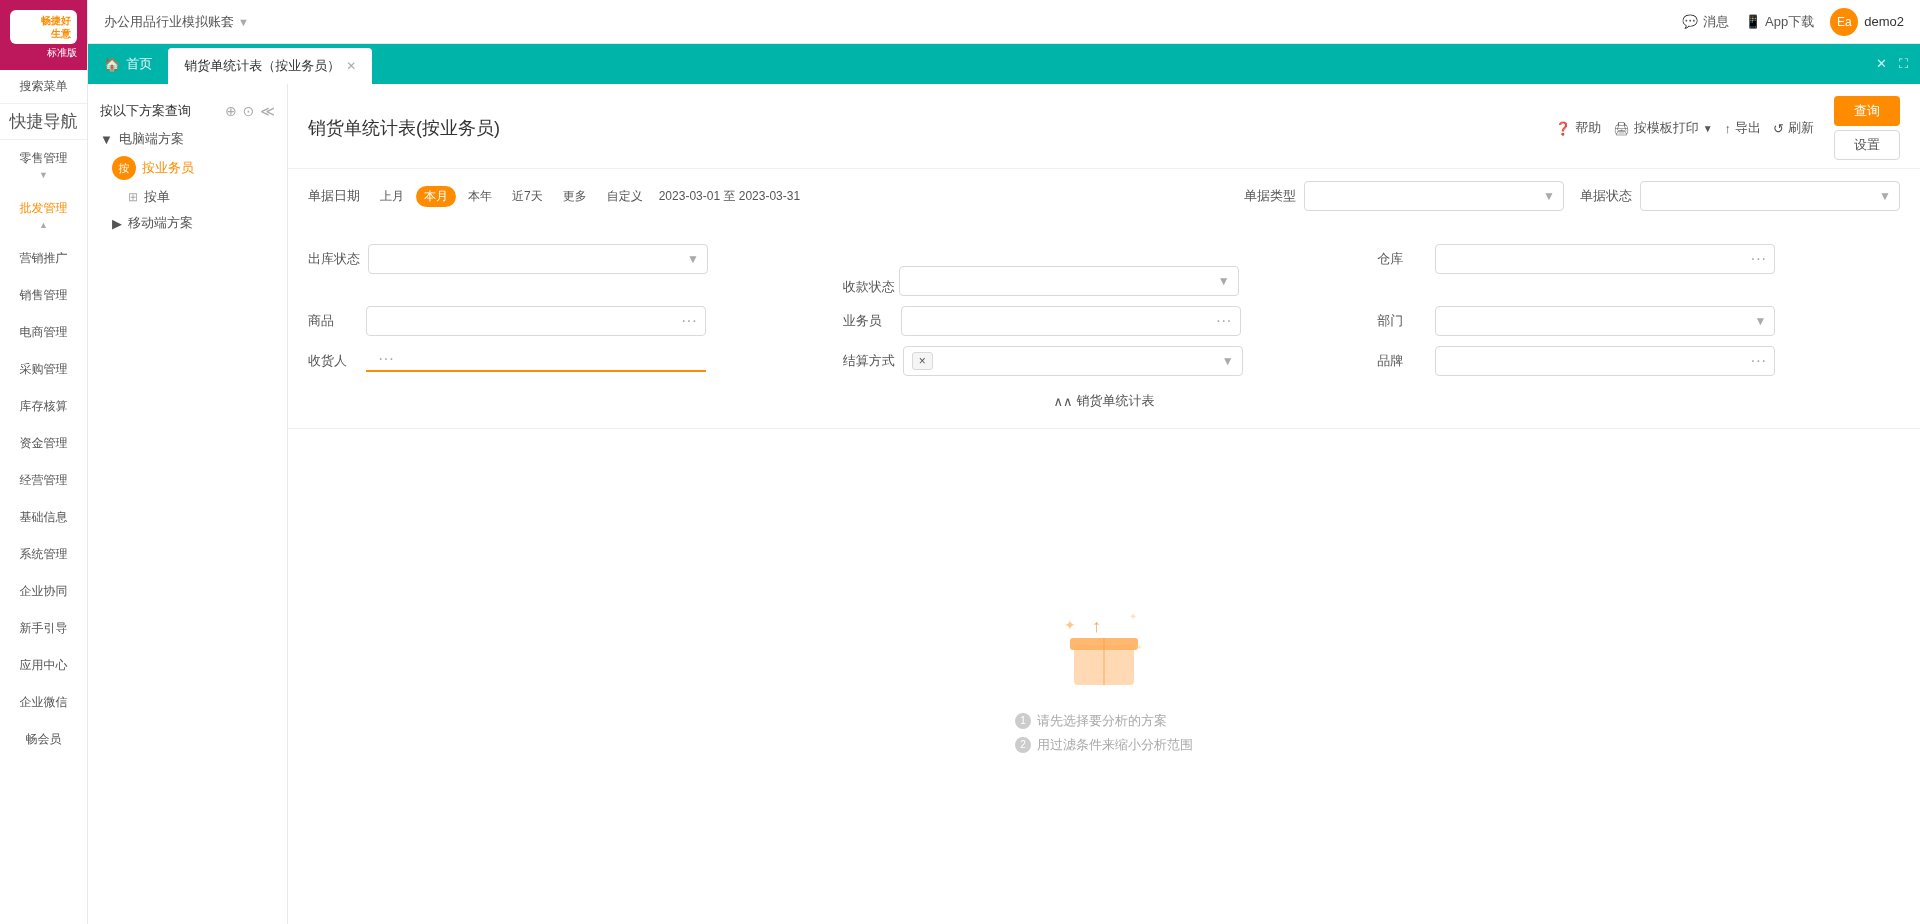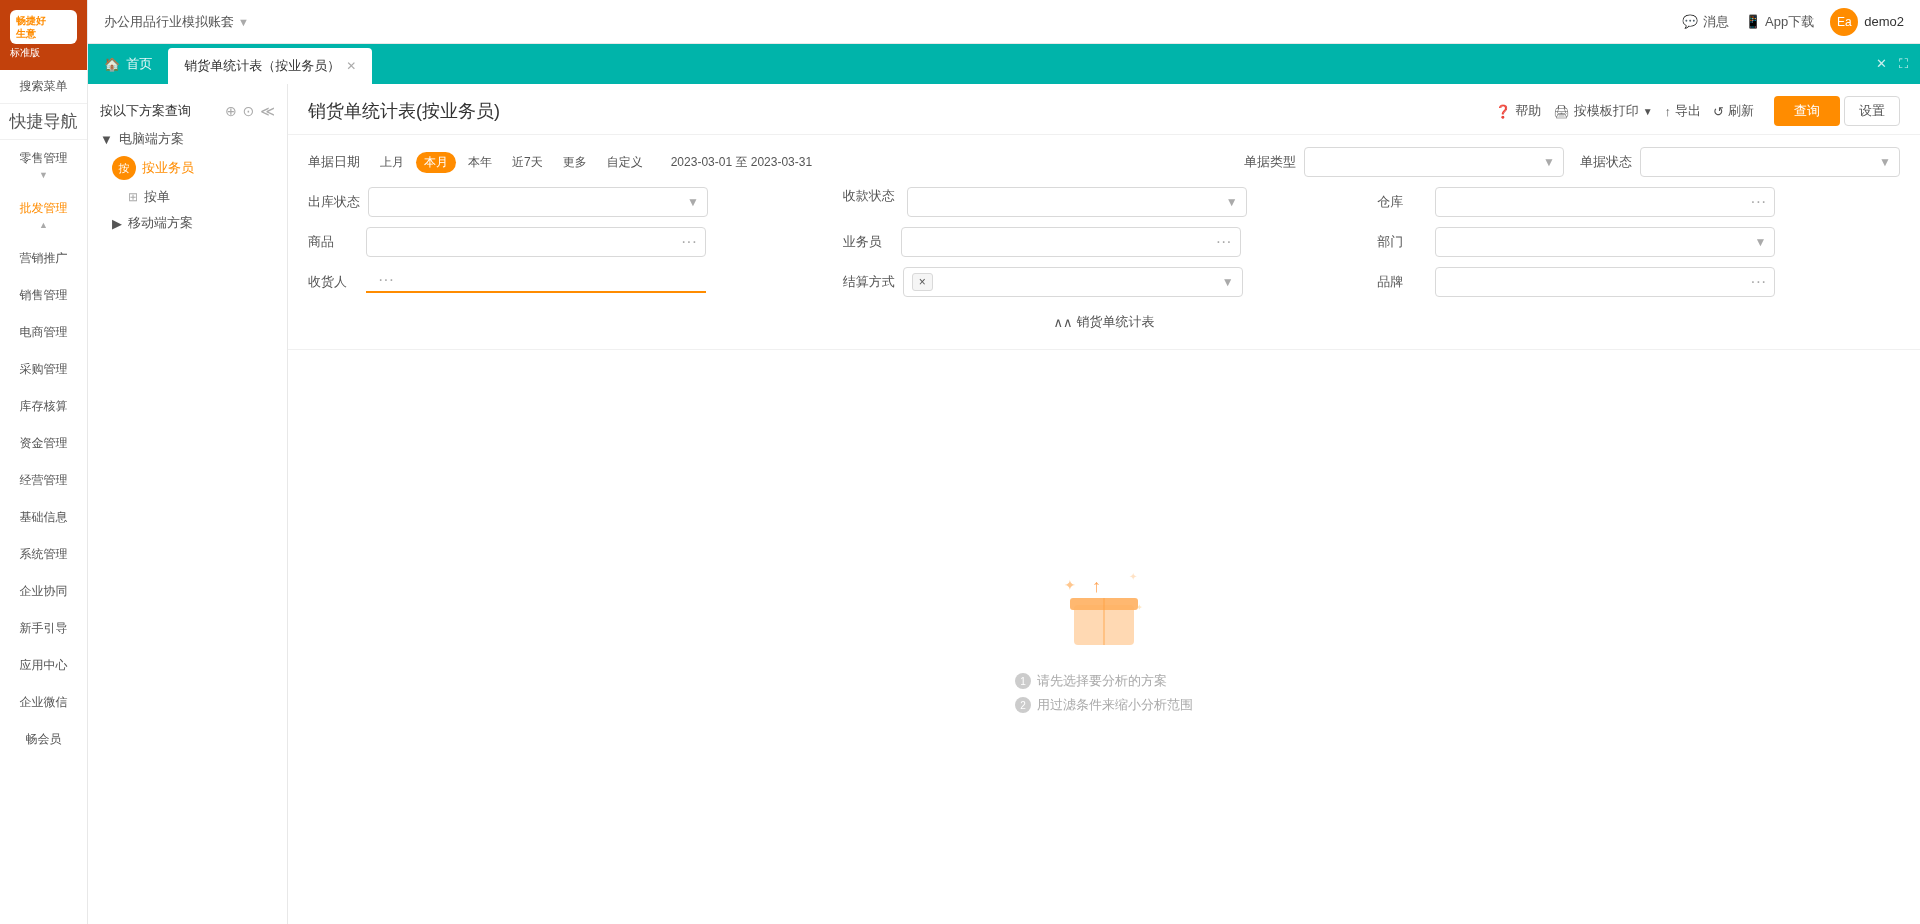--- a/index.html
+++ b/index.html
@@ -1,20 +1,20 @@
 <!DOCTYPE html>
 <html><head>
   <meta charset="utf-8">
   <style>
     * { box-sizing: border-box; margin: 0; padding: 0; }
     body { font-family: 'PingFang SC', 'Microsoft YaHei', sans-serif; font-size: 13px; background: #f5f5f5; color: #333; display: flex; height: 924px; overflow: hidden; }
 
     
     .sidebar { width: 88px; background: #fff; display: flex; flex-direction: column; align-items: center; border-right: 1px solid #e8e8e8; flex-shrink: 0; }
-    .sidebar-logo { width: 100%; background: #c2410c; padding: 10px; text-align: left; }
+    .sidebar-logo { width: 100%; background: #be185d; padding: 10px; text-align: right; }
     .sidebar-logo-inner { background: #fff; border-radius: 6px; padding: 4px 6px; }
     .sidebar-logo-text { color: #ff8c00; font-size: 10px; font-weight: bold; line-height: 1.3; }
     .sidebar-logo-sub { color: #333; font-size: 9px; }
     .sidebar-search { width: 100%; padding: 8px 6px; border-bottom: 1px solid #f0f0f0; text-align: center; cursor: pointer; color: #555; font-size: 12px; }
     .sidebar-nav { width: 100%; padding: 6px 0; text-align: center; cursor: pointer; color: #555; font-size: 17px; border-bottom: 1px solid #f0f0f0; }
     .sidebar-item { width: 100%; padding: 10px 4px; text-align: center; cursor: pointer; color: #555; font-size: 12px; display: flex; flex-direction: column; align-items: center; gap: 3px; }
     .sidebar-item.active { color: #ff8c00; }
     .sidebar-item-label { font-size: 12px; }
     .sidebar-arrow { font-size: 9px; color: #aaa; }
 
@@ -65,21 +65,21 @@
     .btn-primary { background: #ff8c00; color: #fff; border: none; padding: 6px 20px; border-radius: 4px; cursor: pointer; font-size: 13px; }
     .btn-secondary { background: #fff; color: #555; border: 1px solid #d9d9d9; padding: 5px 14px; border-radius: 4px; cursor: pointer; font-size: 13px; }
 
     
     .filter-area { padding: 12px 20px; border-bottom: 1px solid #f0f0f0; flex-shrink: 0; }
     .filter-row { display: flex; align-items: center; gap: 12px; margin-bottom: 10px; }
     .filter-label { color: #555; font-size: 13px; white-space: nowrap; min-width: 50px; }
     .filter-date-tabs { display: flex; align-items: center; gap: 4px; }
     .date-tab { padding: 2px 8px; border-radius: 3px; cursor: pointer; color: #555; font-size: 12px; }
     .date-tab.active { background: #ff8c00; color: #fff; border-radius: 12px; }
-    .date-range { color: #555; font-size: 12px; margin-left: 16px; }
+    .date-range { color: #555; font-size: 12px; margin-left: 4px; }
     .filter-select { flex: 1; height: 30px; border: 1px solid #d9d9d9; border-radius: 4px; padding: 0 8px; display: flex; align-items: center; justify-content: space-between; background: #fff; cursor: pointer; color: #555; font-size: 13px; max-width: 340px; }
     .filter-select-dots { color: #aaa; font-size: 16px; }
     .filter-input-wrap { flex: 1; max-width: 340px; display: flex; align-items: center; border-bottom: 2px solid #ff8c00; padding: 0 8px 2px; gap: 4px; }
     .select-arrow { color: #aaa; font-size: 12px; }
     .x-tag { background: #f5f5f5; border: 1px solid #d9d9d9; border-radius: 3px; padding: 1px 6px; display: flex; align-items: center; gap: 4px; font-size: 12px; color: #555; }
     .collapse-btn { text-align: center; padding: 6px 0; cursor: pointer; color: #555; font-size: 13px; display: flex; align-items: center; justify-content: center; gap: 4px; }
 
     
     .empty-state { flex: 1; display: flex; flex-direction: column; align-items: center; justify-content: center; gap: 12px; }
     .empty-hint { color: #aaa; font-size: 13px; display: flex; align-items: flex-start; gap: 6px; flex-direction: column; }
@@ -235,21 +235,21 @@
             <span style="font-size:10px;">▼</span>
           </div>
           <div class="action-btn">
             <span>↑</span>
             <span>导出</span>
           </div>
           <div class="action-btn">
             <span>↺</span>
             <span>刷新</span>
           </div>
-          <div style="display:flex;flex-direction:row;gap:4px;margin-left:8px;">
+          <div style="display:flex;flex-direction:column;gap:4px;margin-left:8px;">
             <button class="btn-primary">查询</button>
             <button class="btn-secondary">设置</button>
           </div>
         </div>
       </div>
 
       <div class="filter-area">
 
         <div class="filter-row">
           <span class="filter-label">单据日期</span>
@@ -281,21 +281,21 @@
         </div>
 
         <div class="filter-row">
           <div style="display:flex;align-items:center;gap:8px;flex:1;">
             <span class="filter-label">出库状态</span>
             <div class="filter-select" style="flex:1;">
               <span></span>
               <span class="select-arrow">▼</span>
             </div>
           </div>
-          <div style="display:flex;align-items:flex-start;gap:12px;flex:1;">
+          <div style="display:flex;align-items:flex-end;gap:4px;flex:1;margin-top:45px;">
             <span class="filter-label">收款状态</span>
             <div class="filter-select" style="flex:1;">
               <span></span>
               <span class="select-arrow">▼</span>
             </div>
           </div>
           <div style="display:flex;align-items:center;gap:8px;flex:1;">
             <span class="filter-label">仓库</span>
             <div class="filter-select" style="flex:1;">
               <span></span>

